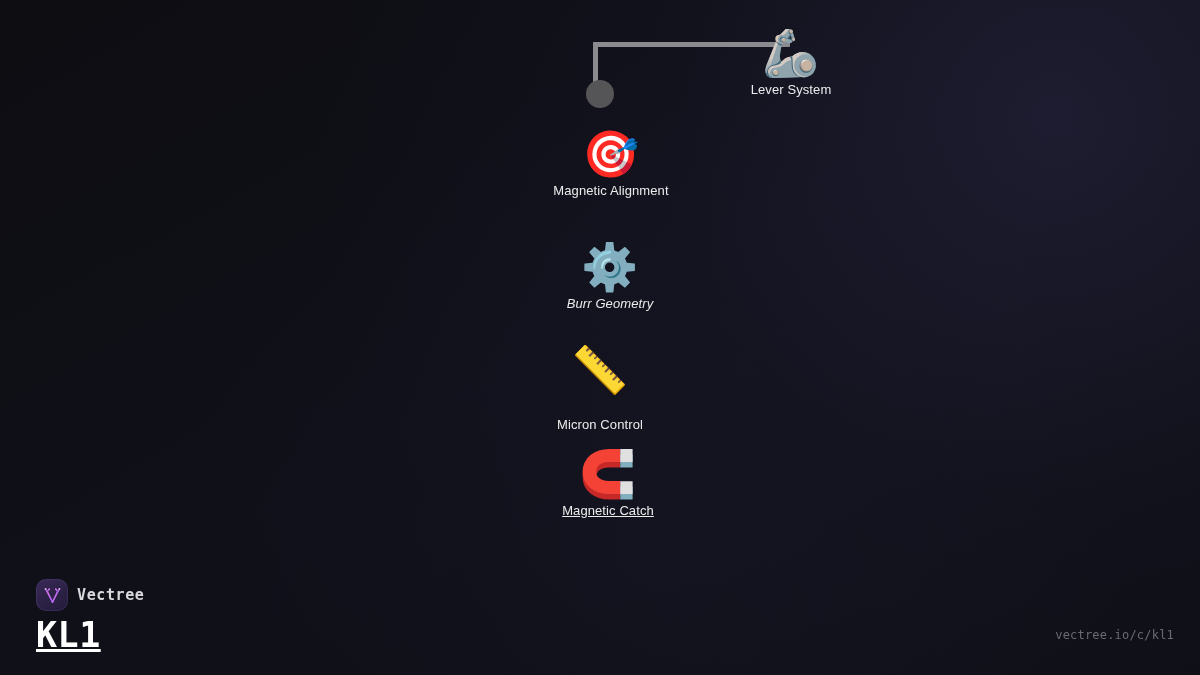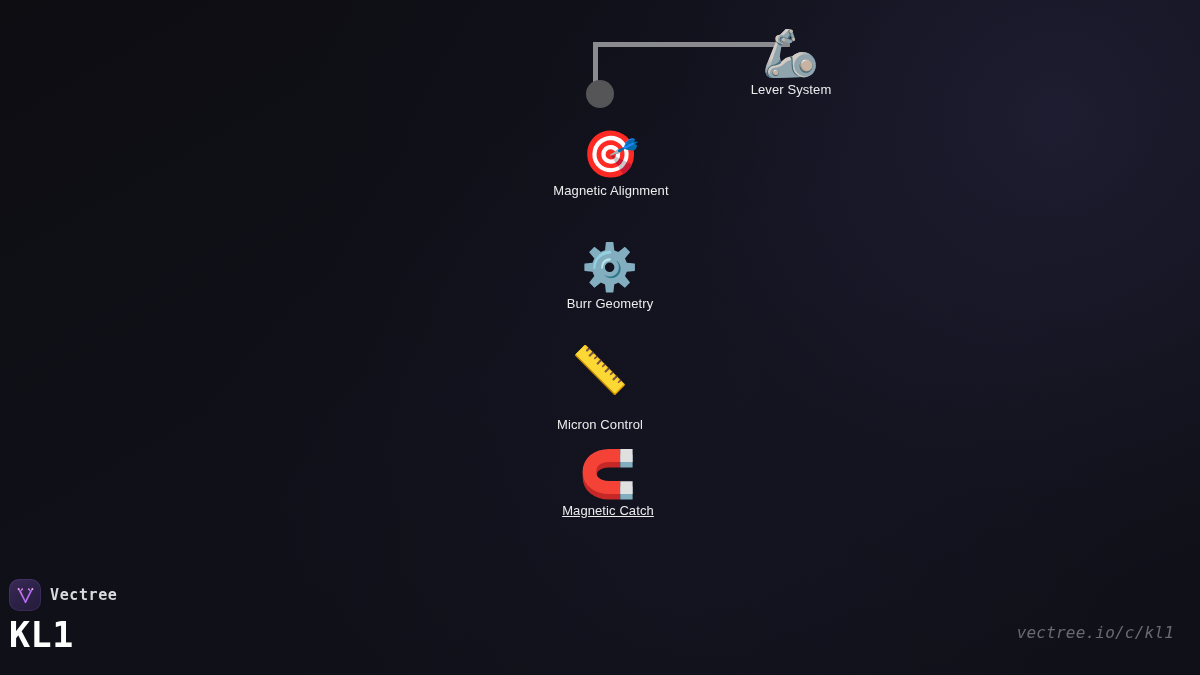--- a/index.html
+++ b/index.html
@@ -57,21 +57,21 @@
     font-family: "Liberation Sans", sans-serif;
     font-size: 13px;
     color: #ececed;
     white-space: nowrap;
     letter-spacing: 0.1px;
   }
 
   
   #brand {
     position: absolute;
-    left: 9px;
+    left: 36px;
     bottom: 22px;
     display: flex;
     flex-direction: column;
     align-items: flex-start;
   }
   .brand-row {
     display: flex;
     align-items: center;
     gap: 9px;
   }
@@ -93,31 +93,31 @@
     letter-spacing: 0.6px;
   }
   #brand-title {
     margin-top: 7px;
     font-family: "DejaVu Sans Mono", monospace;
     font-size: 35px;
     font-weight: bold;
     color: #ffffff;
     letter-spacing: 0.5px;
     line-height: 1;
+    text-decoration: underline;
   }
 
   #url {
     position: absolute;
     right: 26px;
     bottom: 33px;
     font-family: "DejaVu Sans Mono", monospace;
-    font-size: 16px;
+    font-size: 12px;
     color: #6a6a73;
     letter-spacing: 0.2px;
-    font-style: italic;
   }
 </style>
 </head>
 <body>
 
 <div id="canvas">
 
   <div class="edge" id="edge-0" style="left: 593px; top: 42px; width: 5px; height: 52px; background: rgb(138, 138, 143);"></div>
   <div class="edge" id="edge-1" style="left: 593px; top: 42px; width: 197px; height: 5px; background: rgb(138, 138, 143);"></div>
   <div class="node-dot" id="root-dot" style="left: 586px; top: 80px; width: 28px; height: 28px; background: rgb(85, 85, 88);"></div>
@@ -127,21 +127,21 @@
     <div class="node-label" style="color: rgb(236, 236, 237);">Lever System</div>
   </div>
 
   <div class="node" id="node-1" style="top: 131px; left: 521px; width: 180px;">
     <div class="node-icon" style="font-size: 46px; height: 46px;">🎯</div>
     <div class="node-label" style="color: rgb(236, 236, 237);">Magnetic Alignment</div>
   </div>
 
   <div class="node" id="node-2" style="top: 244px; left: 520px; width: 180px;">
     <div class="node-icon" style="font-size: 46px; height: 46px;">⚙️</div>
-    <div class="node-label" style="color: rgb(236, 236, 237);">Burr Geometry</div>
+    <div class="node-label" style="color: rgb(236, 236, 237); font-style: italic;">Burr Geometry</div>
   </div>
 
   <div class="node" id="node-3" style="top: 347px; left: 510px; width: 180px;">
     <div class="node-icon" style="font-size: 46px; height: 46px;">📏</div>
     <div class="node-label" style="color: rgb(236, 236, 237); margin-top: 24px;">Micron Control</div>
   </div>
 
   <div class="node" id="node-4" style="top: 451px; left: 518px; width: 180px;">
     <div class="node-icon" style="font-size: 46px; height: 46px;">🧲</div>
     <div class="node-label" style="color: rgb(236, 236, 237); text-decoration: underline;">Magnetic Catch</div>

